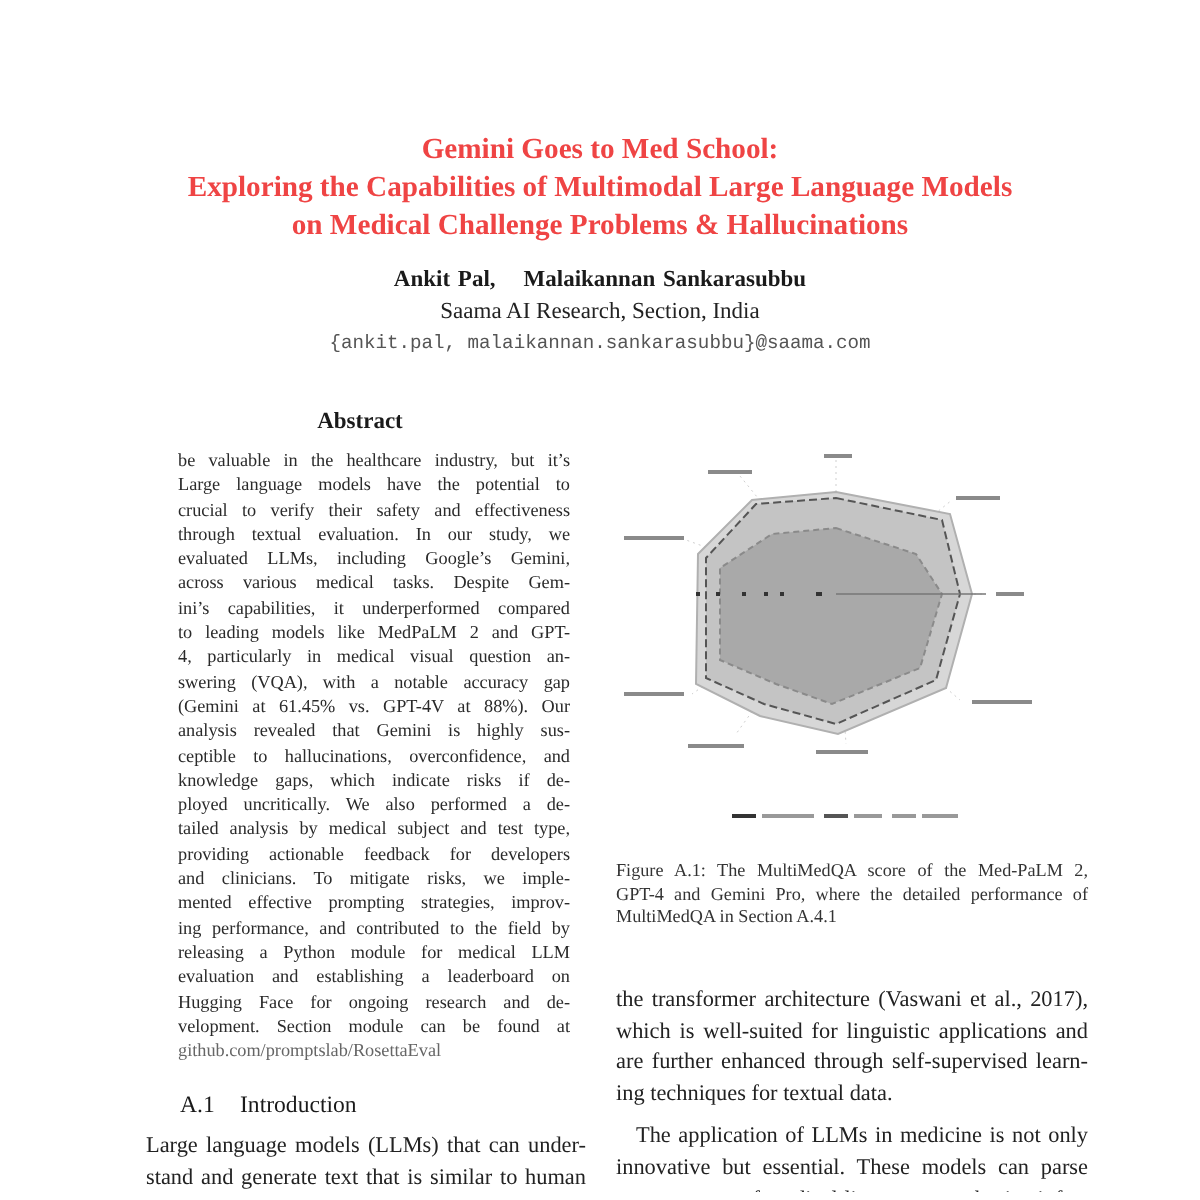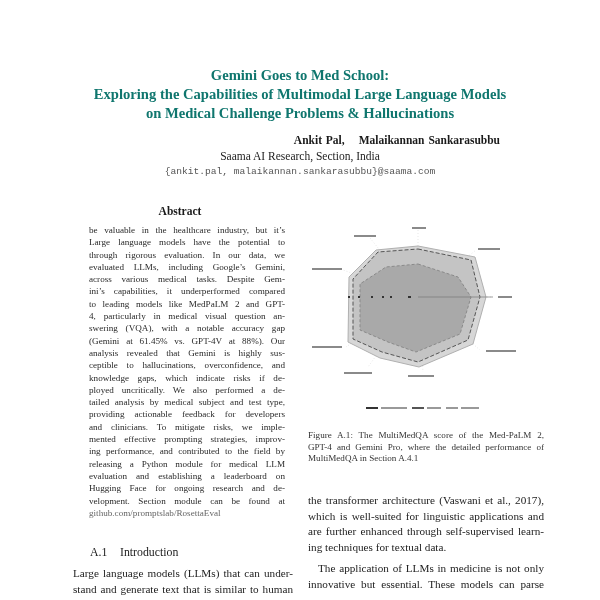--- a/index.html
+++ b/index.html
@@ -2,25 +2,25 @@
 <html><head>
   <meta charset="utf-8">
   <style>
     html, body { margin: 0; padding: 0; background: #ffffff; }
     body {
       width: 600px; height: 600px; overflow: hidden; position: relative;
       font-family: "Liberation Serif", "DejaVu Serif", serif; color: #222;
     }
     .title {
       position: absolute; top: 66px; left: 60px; width: 480px;
-      text-align: center; font-weight: bold; font-size: 14.6px; line-height: 19px; color: #0f766e;
+      text-align: center; font-weight: bold; font-size: 14.6px; line-height: 19px; color: #ef4444;
     }
     .title div { white-space: nowrap; }
     .authors {
-      position: absolute; top: 134px; left: 100px; width: 400px; text-align: right;
+      position: absolute; top: 134px; left: 100px; width: 400px; text-align: center;
       font-weight: bold; font-size: 11.5px; color: #1a1a1a; word-spacing: 1px;
     }
     .authors .sep { display: inline-block; width: 14px; }
     .affil {
       position: absolute; top: 150px; left: 100px; width: 400px; text-align: center;
       font-size: 11.5px; color: #222;
     }
     .email {
       position: absolute; top: 166px; left: 100px; width: 400px; text-align: center;
       font-family: "Liberation Mono", "DejaVu Sans Mono", monospace; font-size: 9.6px; color: #555;
@@ -79,21 +79,22 @@
 <div class="authors">
   <span>Ankit Pal,</span><span class="sep"></span><span>Malaikannan Sankarasubbu</span>
 </div>
 <div class="affil">Saama AI Research, Section, India</div>
 <div class="email">{ankit.pal, malaikannan.sankarasubbu}@saama.com</div>
 
 <div class="abstract-head">Abstract</div>
 <div class="abstract">
   <span class="line">be valuable in the healthcare industry, but it’s</span>
   <span class="line">Large language models have the potential to</span>
-  <span class="line">through rigorous evaluation. In our data, we</span>
+  <span class="line">crucial to verify their safety and effectiveness</span>
+  <span class="line">through textual evaluation. In our study, we</span>
   <span class="line">evaluated LLMs, including Google’s Gemini,</span>
   <span class="line">across various medical tasks.  Despite Gem-</span>
   <span class="line">ini’s capabilities, it underperformed compared</span>
   <span class="line">to leading models like MedPaLM 2 and GPT-</span>
   <span class="line">4, particularly in medical visual question an-</span>
   <span class="line">swering (VQA), with a notable accuracy gap</span>
   <span class="line">(Gemini at 61.45% vs. GPT-4V at 88%). Our</span>
   <span class="line">analysis revealed that Gemini is highly sus-</span>
   <span class="line">ceptible to hallucinations, overconfidence, and</span>
   <span class="line">knowledge gaps, which indicate risks if de-</span>

